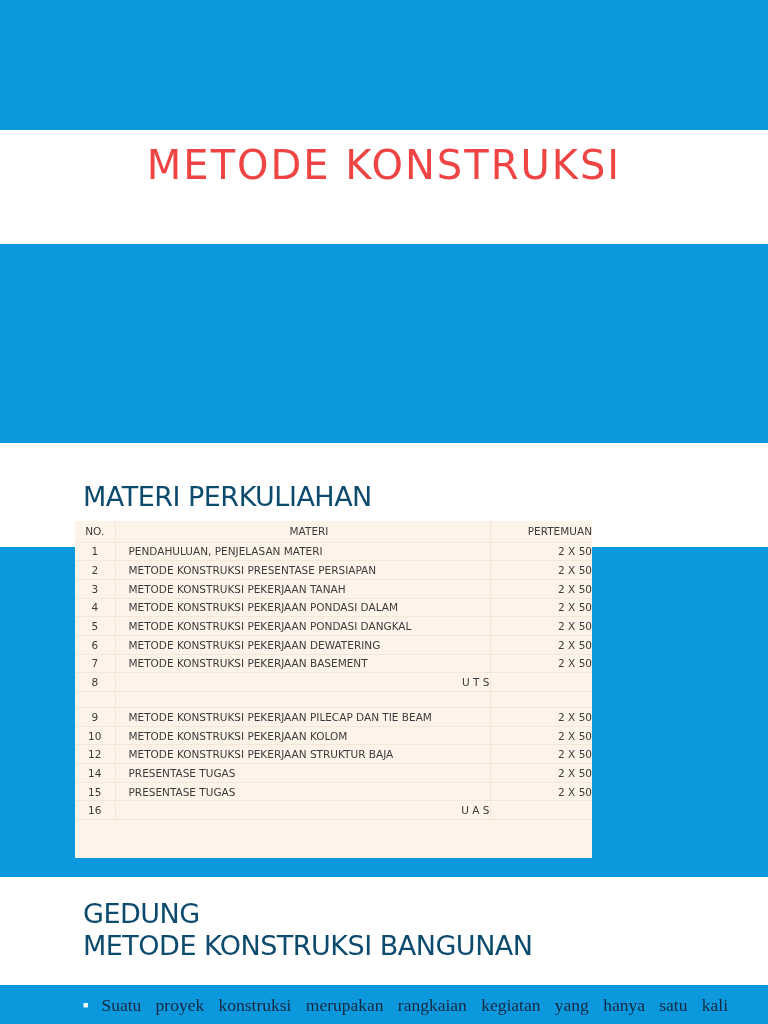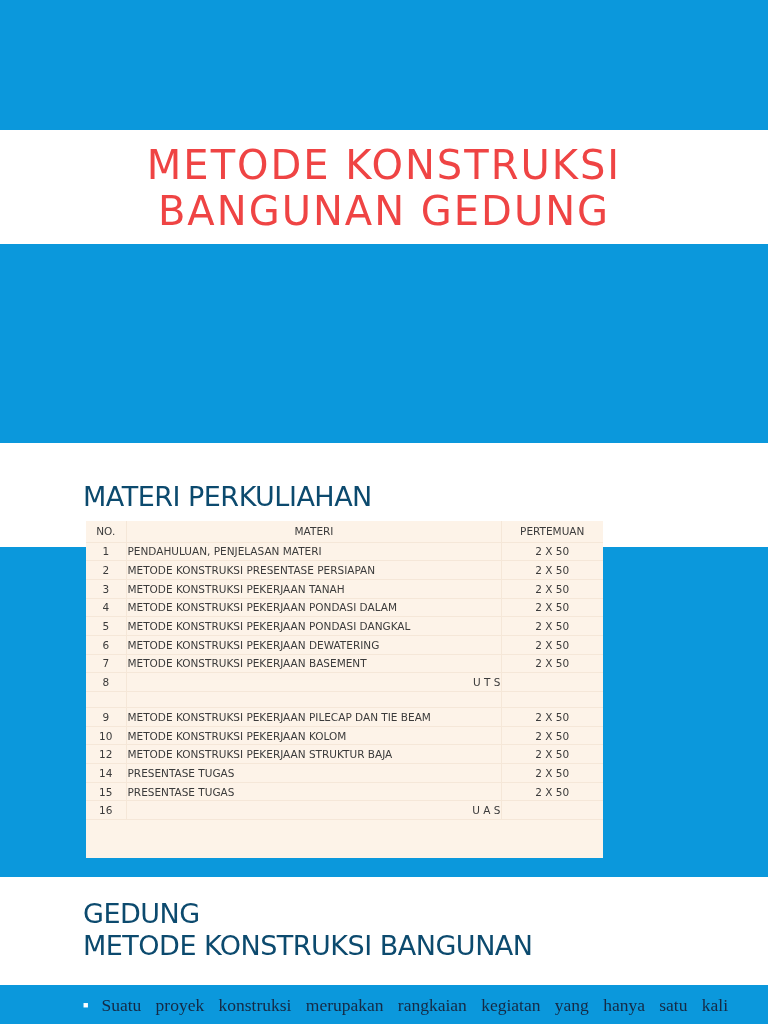--- a/index.html
+++ b/index.html
@@ -10,47 +10,46 @@
   .title1 {
     position:absolute; left:0; width:768px; top:142px;
     text-align:center; color:#ef4444; font-size:40px; line-height:46px;
     letter-spacing:2px; font-family:"DejaVu Sans", sans-serif; font-weight:normal;
   }
   .heading {
     position:absolute; left:83px; color:#0c4a6e; font-size:27px; line-height:32px;
     font-family:"DejaVu Sans", sans-serif; letter-spacing:-0.5px;
   }
   .table-wrap {
-    position:absolute; left:86px; top:521px; width:517px; height:337px;
+    position:absolute; left:75px; top:521px; width:517px; height:337px;
     background:#fdf3e8;
   }
   table { border-collapse:collapse; width:517px; font-family:"DejaVu Sans", sans-serif; font-size:10.5px; color:#3b3b3b; }
   td, th { font-weight:normal; height:18.7px; padding:0; border-bottom:1px solid #f5e7d8; }
   th { height:21px; }
   .c-no { width:40px; text-align:center; }
-  .c-mat { width:375px; text-align:left; padding-left:1px; border-left:1px solid #f5e7d8; }
+  .c-mat { width:375px; text-align:left; padding-left:13px; border-left:1px solid #f5e7d8; }
   .c-mat.center { text-align:right; }
-  .c-per { width:102px; text-align:center; border-left:1px solid #f5e7d8; }
+  .c-per { width:102px; text-align:right; border-left:1px solid #f5e7d8; }
   th.c-mat { text-align:center; }
   tr.spacer td { height:16px; }
   .bullet {
     position:absolute; left:83px; top:993px; width:645px;
     font-family:"Liberation Serif", serif; font-size:17.5px; color:#152a45;
     text-align:justify; text-align-last:justify; line-height:24px;
   }
   .bullet .dot { font-size:9px; vertical-align:top; color:#ffffff; margin-right:3px; }
 </style>
 </head>
 <body>
 
 <div class="blue" style="top:0; height:130px;"></div>
 <div class="white" style="top:130px; height:114px;"></div>
 <div class="title1">
   <div>METODE KONSTRUKSI</div>
-  <div>BANGUNAN GEDUNG</div>
 </div>
 <div class="blue" style="top:244px; height:199px;"></div>
 
 <div class="white" style="top:443px; height:104px;"></div>
 <div class="heading" style="top:481px;">MATERI PERKULIAHAN</div>
 <div class="blue" style="top:547px; height:330px;"></div>
 
 <div class="table-wrap">
   <table>
     <thead>

